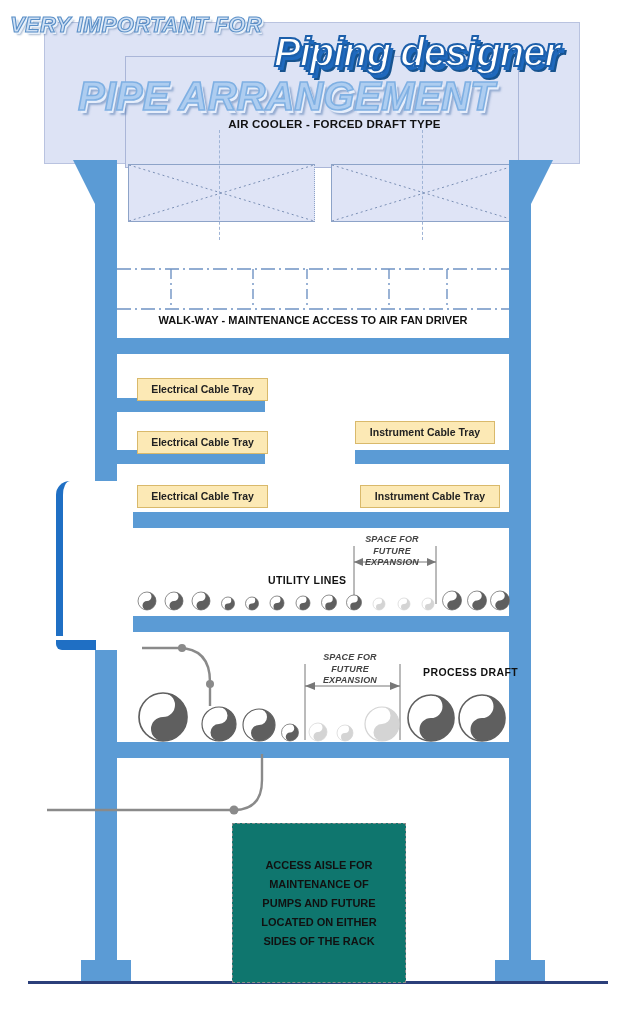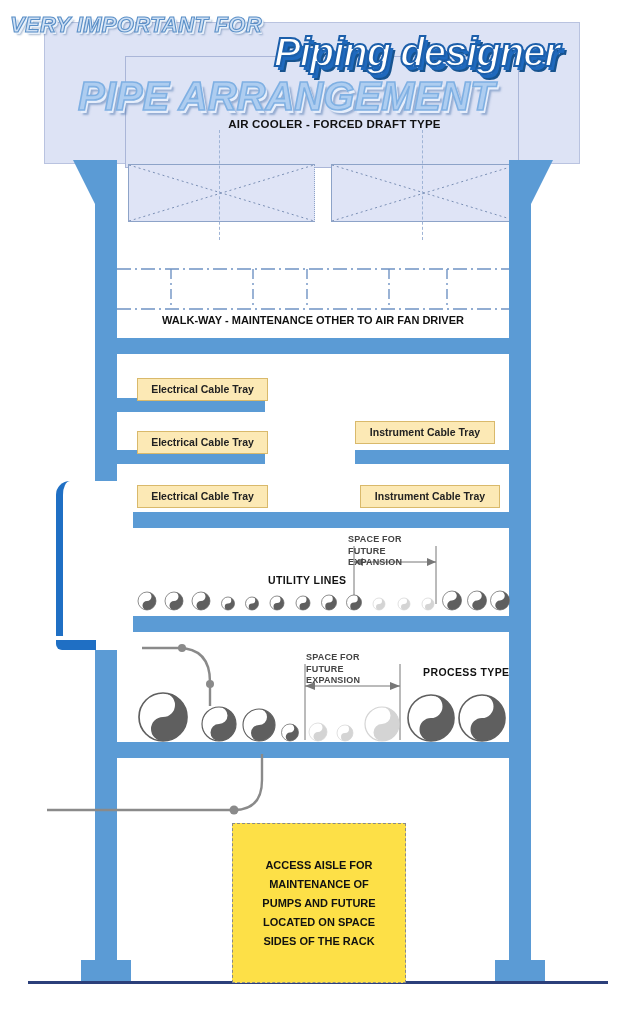--- a/index.html
+++ b/index.html
@@ -90,32 +90,32 @@
   .walk-lbl{position:absolute;left:95px;top:314px;width:436px;text-align:center;
             font-size:11px;font-weight:bold;color:#111;z-index:22;}
 
   
   .sec-lbl{position:absolute;font-size:10.5px;font-weight:bold;color:#111;
            letter-spacing:.4px;z-index:25;white-space:nowrap;}
   #utilLbl{left:268px;top:574px;}
   #procLbl{left:423px;top:666px;}
 
   
-  .sfe{position:absolute;z-index:24;text-align:left;}
+  .sfe{position:absolute;z-index:24;text-align:center;font-style:italic;}
   .sfe div{font-size:9px;font-weight:bold;color:#444;line-height:11.5px;letter-spacing:.2px;}
   #sfe1{left:348px;top:534px;width:88px;}
   #sfe2{left:306px;top:652px;width:88px;}
   .sfe-svg{position:absolute;z-index:23;}
 
   
   .pipe{position:absolute;z-index:26;}
 
   
   .aisle{position:absolute;left:232px;top:823px;width:172px;height:158px;
-         background:#fde047;border:1px dashed #8a8a8a;z-index:18;
+         background:#0f766e;border:1px dashed #8a8a8a;z-index:18;
          display:flex;align-items:center;justify-content:center;}
   .aisle .lines{font-size:11px;font-weight:bold;color:#111;text-align:center;
                 line-height:19px;}
 
   
   .callout{position:absolute;left:56px;top:481px;width:70px;height:168px;
            background:#ffffff;border-radius:14px;
            border-left:7px solid #1f6fc4;z-index:34;}
   .callout-tailA{position:absolute;left:56px;top:636px;width:86px;height:14px;
                  background:#ffffff;z-index:34;}
@@ -154,21 +154,21 @@
     <svg width="392" height="48">
       <line x1="0" y1="4" x2="392" y2="4" stroke="#6f93c4" stroke-width="1.4" stroke-dasharray="14,4,2,4"></line>
       <line x1="0" y1="44" x2="392" y2="44" stroke="#6f93c4" stroke-width="1.4" stroke-dasharray="14,4,2,4"></line>
       <line x1="54" y1="4" x2="54" y2="44" stroke="#6f93c4" stroke-width="1.4" stroke-dasharray="10,4,2,4"></line>
       <line x1="136" y1="4" x2="136" y2="44" stroke="#6f93c4" stroke-width="1.4" stroke-dasharray="10,4,2,4"></line>
       <line x1="190" y1="4" x2="190" y2="44" stroke="#6f93c4" stroke-width="1.4" stroke-dasharray="10,4,2,4"></line>
       <line x1="272" y1="4" x2="272" y2="44" stroke="#6f93c4" stroke-width="1.4" stroke-dasharray="10,4,2,4"></line>
       <line x1="330" y1="4" x2="330" y2="44" stroke="#6f93c4" stroke-width="1.4" stroke-dasharray="10,4,2,4"></line>
     </svg>
   </div>
-  <div class="walk-lbl">WALK-WAY - MAINTENANCE OTHER TO AIR FAN DRIVER</div>
+  <div class="walk-lbl">WALK-WAY - MAINTENANCE ACCESS TO AIR FAN DRIVER</div>
 
   <div class="haunch" id="hL"></div>
   <div class="haunch" id="hR"></div>
   <div class="col" id="colL"></div>
   <div class="col" id="colR"></div>
   <div class="baseplate" id="bpL"></div>
   <div class="baseplate" id="bpR"></div>
   <div class="ground"></div>
 
   <div class="beam" id="beamTop"></div>
@@ -257,21 +257,21 @@
       <g>
         <circle cx="360" cy="22.5" r="9.5" fill="#ffffff" stroke="#5F5F5F" stroke-width="0.7"></circle>
         <path d="M 360 13 A 9.5 9.5 0 0 1 360 32 A 4.75 4.75 0 0 1 360 22.5 A 4.75 4.75 0 0 0 360 13 Z" fill="#5F5F5F"></path>
       </g>
       <g>
         <circle cx="383" cy="22.5" r="9.5" fill="#ffffff" stroke="#5F5F5F" stroke-width="0.7"></circle>
         <path d="M 383 13 A 9.5 9.5 0 0 1 383 32 A 4.75 4.75 0 0 1 383 22.5 A 4.75 4.75 0 0 0 383 13 Z" fill="#5F5F5F"></path>
       </g>
     </svg>
 
-  <div class="sec-lbl" id="procLbl">PROCESS TYPE</div>
+  <div class="sec-lbl" id="procLbl">PROCESS DRAFT</div>
 
   <div class="sfe" id="sfe2">
     <div>SPACE FOR</div>
     <div>FUTURE</div>
     <div>EXPANSION</div>
   </div>
   <svg class="sfe-svg" style="left:300px;top:664px;" width="110" height="80">
     <line x1="5" y1="0" x2="5" y2="76" stroke="#777" stroke-width="1"></line>
     <line x1="100" y1="0" x2="100" y2="76" stroke="#777" stroke-width="1"></line>
     <line x1="5" y1="22" x2="100" y2="22" stroke="#777" stroke-width="1"></line>
@@ -328,21 +328,21 @@
     <path d="M 3 58 L 190 58" stroke="#8a8a8a" stroke-width="2.4" fill="none"></path>
     <path d="M 190 58 Q 218 58 218 28 L 218 2" stroke="#8a8a8a" stroke-width="2.4" fill="none"></path>
     <circle cx="190" cy="58" r="4.5" fill="#8a8a8a"></circle>
   </svg>
 
   <div class="aisle">
     <div class="lines">
       <div>ACCESS AISLE FOR</div>
       <div>MAINTENANCE OF</div>
       <div>PUMPS AND FUTURE</div>
-      <div>LOCATED ON SPACE</div>
+      <div>LOCATED ON EITHER</div>
       <div>SIDES OF THE RACK</div>
     </div>
   </div>
 
   <div class="callout"></div>
   <div class="callout-tailA"></div>
   <div class="callout-capL"></div>
 
   <div class="title-band">
     <div class="t-very">VERY IMPORTANT FOR</div>

